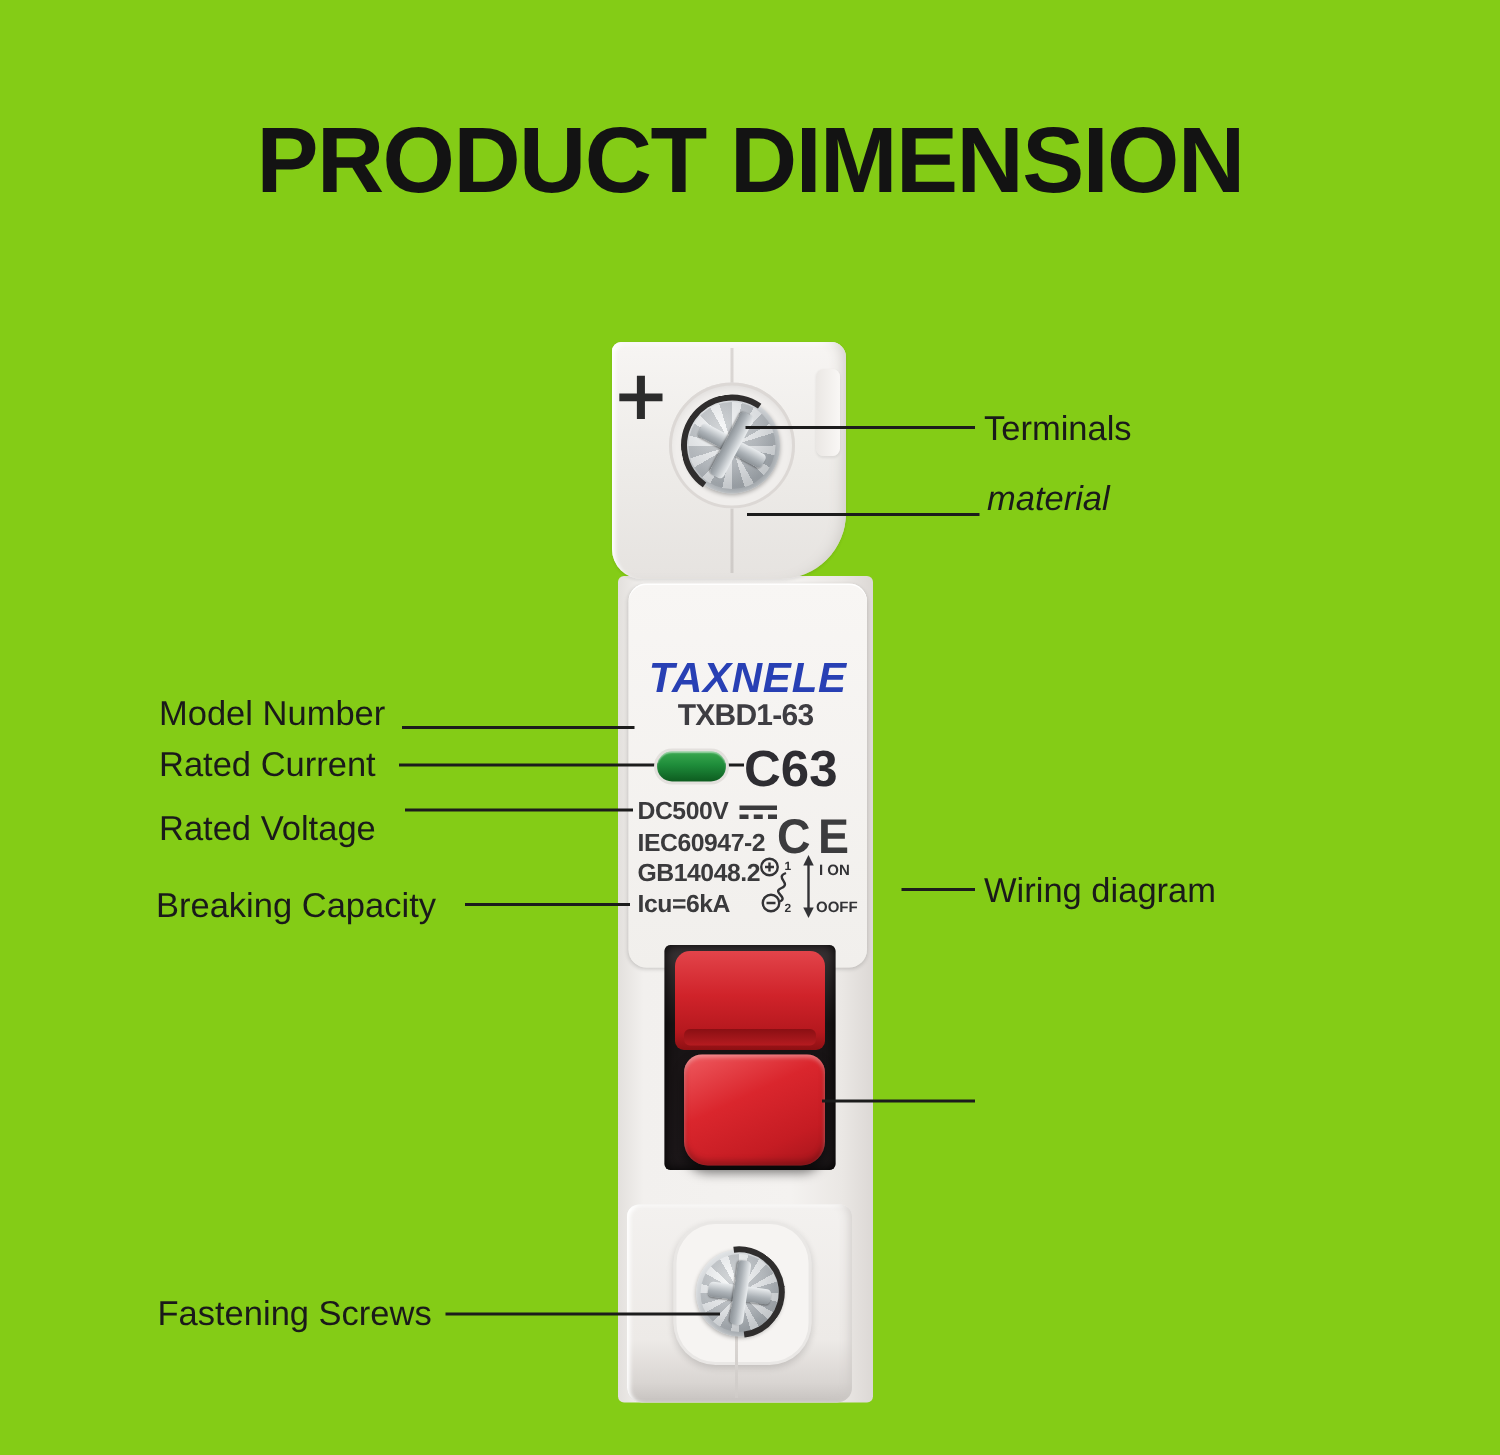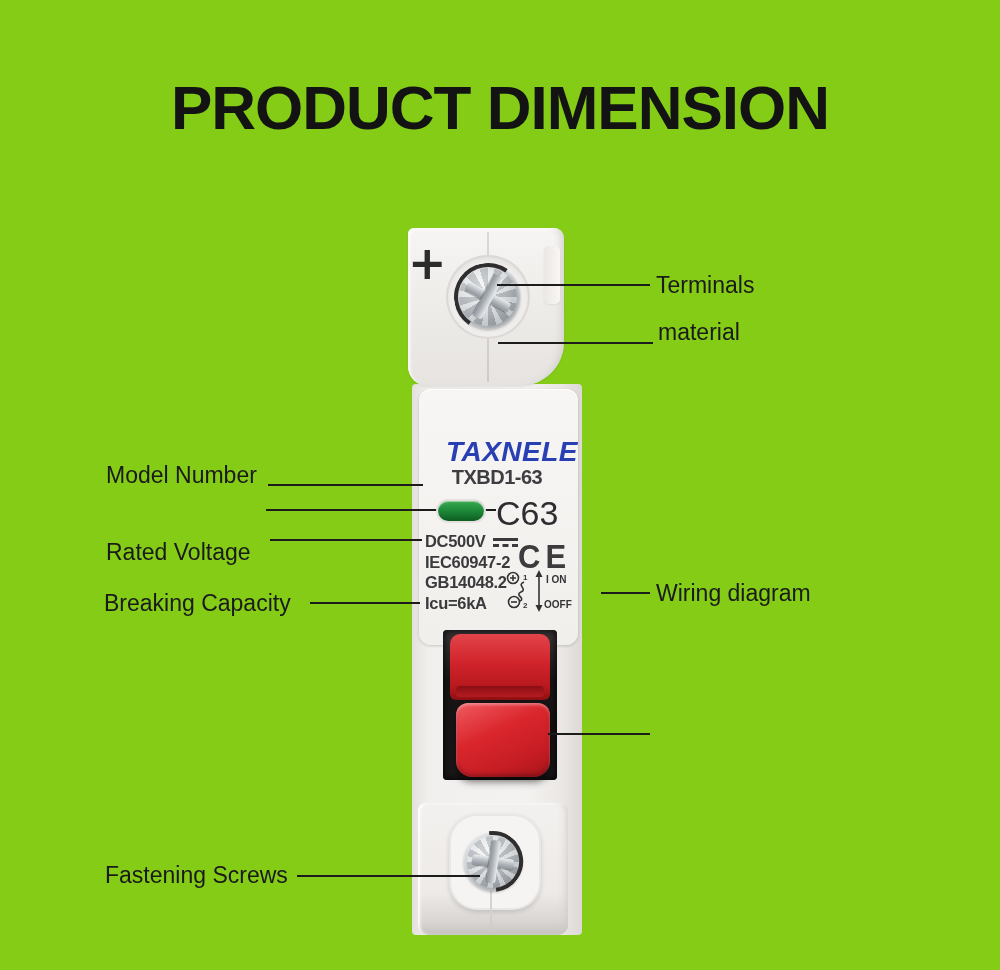--- a/index.html
+++ b/index.html
@@ -65,37 +65,37 @@
     background:linear-gradient(90deg,#e3e0dd,#f2f0ee 10%,#f4f2f0 68%,#eae7e4 88%,#dcd8d5);
     border-radius:4px;
   }
   .front-panel {
     position:absolute; left:419px; top:389px; width:159px; height:256px;
     background:linear-gradient(180deg,#f8f6f4,#f1efec);
     border-radius:12px;
     box-shadow:0 1px 3px rgba(0,0,0,.18), inset 0 1px 0 #ffffff;
   }
   .brand-logo {
-    position:absolute; left:419px; top:436px; width:159px; text-align:right;
+    position:absolute; left:419px; top:436px; width:159px; text-align:center;
     font-size:28px; font-weight:bold; font-style:italic; letter-spacing:0.5px;
     color:#2840b4;
   }
   .model-text {
     position:absolute; left:427px; top:466px; width:140px; text-align:center;
     font-size:20px; font-weight:bold; color:#3e3d42; letter-spacing:-0.5px;
   }
   .indicator-pill {
     position:absolute; left:438px; top:501px; width:46px; height:20px; z-index:6;
     border-radius:10px;
     background:linear-gradient(180deg,#3aa94f,#1e8c3a 45%,#0d5c20);
     box-shadow: inset 0 1px 1px rgba(255,255,255,.5), 0 0 0 2px #e3e0dd;
   }
   .rating-text {
     position:absolute; left:496px; top:494px; z-index:6;
-    font-size:34px; font-weight:normal; color:#2e2d32;
+    font-size:34px; font-weight:bold; color:#2e2d32;
   }
   .specs {
     position:absolute; left:425px; top:531px; display:flex; flex-direction:column;
     font-size:16.5px; font-weight:bold; color:#3a3a3c; line-height:20.5px;
     letter-spacing:-0.3px;
   }
   .spec-row { white-space:nowrap; }
   .dc-icon { position:relative; width:25px; height:12px; display:inline-block; vertical-align:middle; margin-left:7px; }
   .dc-icon::before { content:""; position:absolute; top:1px; left:0; right:0; height:3px; background:#3a3a3c; }
   .dc-icon::after  { content:""; position:absolute; top:7px; left:0; right:0; border-top:3px dashed #3a3a3c; }
@@ -215,21 +215,22 @@
   <div class="leader" style="left:268px; top:484px; width:155px;"></div>
   <div class="leader" style="left:266px; top:509px; width:230px; z-index:5;"></div>
   <div class="leader" style="left:270px; top:539px; width:152px;"></div>
   <div class="leader" style="left:310px; top:602px; width:110px;"></div>
   <div class="leader" style="left:601px; top:592px; width:49px;"></div>
   <div class="leader" style="left:548px; top:733px; width:102px;"></div>
   <div class="leader" style="left:297px; top:875px; width:183px;"></div>
 
   <div class="lbl" style="left:656px; top:271px;">Terminals</div>
   <div class="lbl" style="left:658px; top:318px;">
-    <span style="display:block;">material</span>
+    <span style="display:block;font-style:italic;">material</span>
   </div>
   <div class="lbl" style="left:106px; top:461px;">Model Number</div>
+  <div class="lbl" style="left:106px; top:495px;">Rated Current</div>
   <div class="lbl" style="left:106px; top:538px;">Rated Voltage</div>
   <div class="lbl" style="left:656px; top:579px;">Wiring diagram</div>
   <div class="lbl" style="left:104px; top:589px;">Breaking Capacity</div>
   <div class="lbl" style="left:105px; top:861px;">Fastening Screws</div>
 
 </div>
 
 </body></html>

